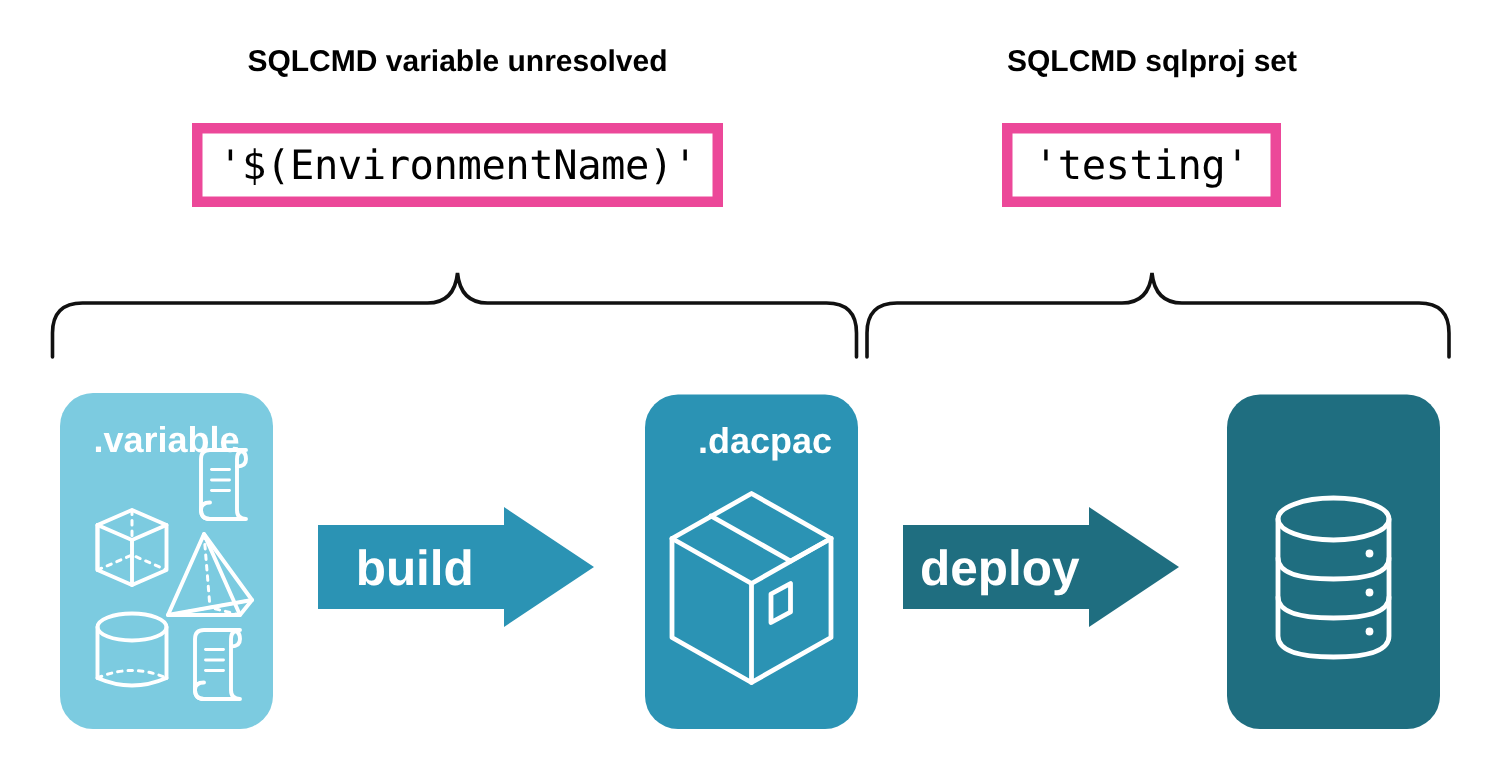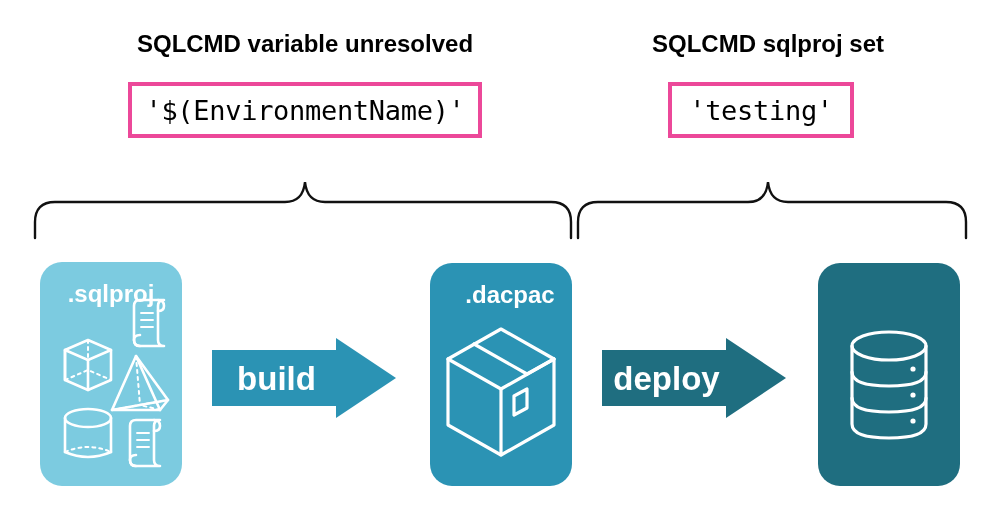--- a/index.html
+++ b/index.html
@@ -12,30 +12,30 @@
     width: 1000px;
     height: 522px;
     background: #ffffff;
     overflow: hidden;
     font-family: "Liberation Sans", sans-serif;
   }
   .section-title {
     position: absolute;
     font-family: "Liberation Sans", sans-serif;
     font-weight: bold;
-    font-size: 24px;
+    font-size: 20px;
     color: #000000;
     text-align: center;
     white-space: nowrap;
     transform: translateX(-50%);
   }
   .code-box {
     position: absolute;
     box-sizing: border-box;
-    border: 4px solid #ec4899;
+    border: 7px solid #ec4899;
     background: #ffffff;
     display: flex;
     align-items: center;
     justify-content: center;
     font-family: "DejaVu Sans Mono", monospace;
     font-size: 27px;
     color: #000000;
     letter-spacing: -0.3px;
     white-space: nowrap;
   }
@@ -111,21 +111,21 @@
              Q 578 52 598 52
              L 748 52
              Q 766 52 768 32
              Q 770 52 788 52
              L 946 52
              Q 966 52 966 72
              L 966 88" fill="none" stroke="#111111" stroke-width="2.4" stroke-linecap="round"></path>
   </svg>
 
   <div class="entity-box" style="left:40px; top:262px; width:142px; height:224px; background:#7CCBE0;">
-    <div class="entity-label" style="top:18px;">.sqlproj</div>
+    <div class="entity-label" style="top:18px;">.variable</div>
     <svg class="entity-art" width="142" height="224" viewBox="0 0 142 224">
       <g fill="none" stroke="#ffffff" stroke-width="2.6" stroke-linecap="round" stroke-linejoin="round">
 
         <path d="M 25 88 L 48 78 L 71 88 L 71 118 L 48 128 L 25 118 Z"></path>
         <path d="M 25 88 L 48 98 L 71 88"></path>
         <path d="M 48 98 L 48 128"></path>
         <path d="M 25 88 L 25 118"></path>
         <g stroke-dasharray="3 4" stroke-width="2">
           <path d="M 25 118 L 48 108 L 71 118"></path>
           <path d="M 48 78 L 48 108"></path>

